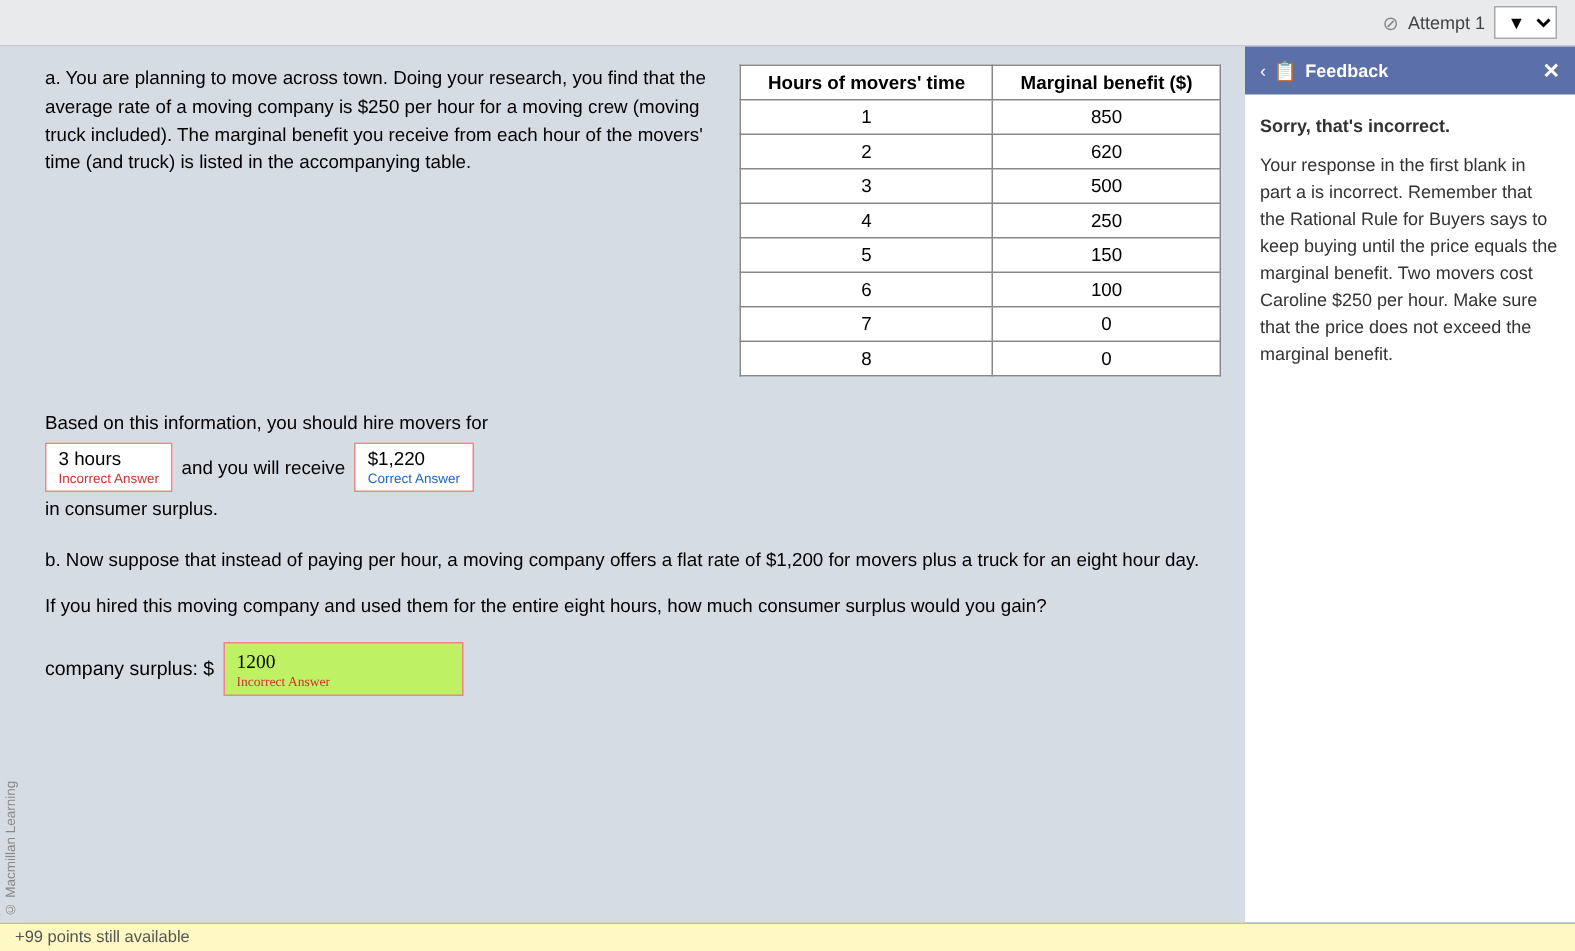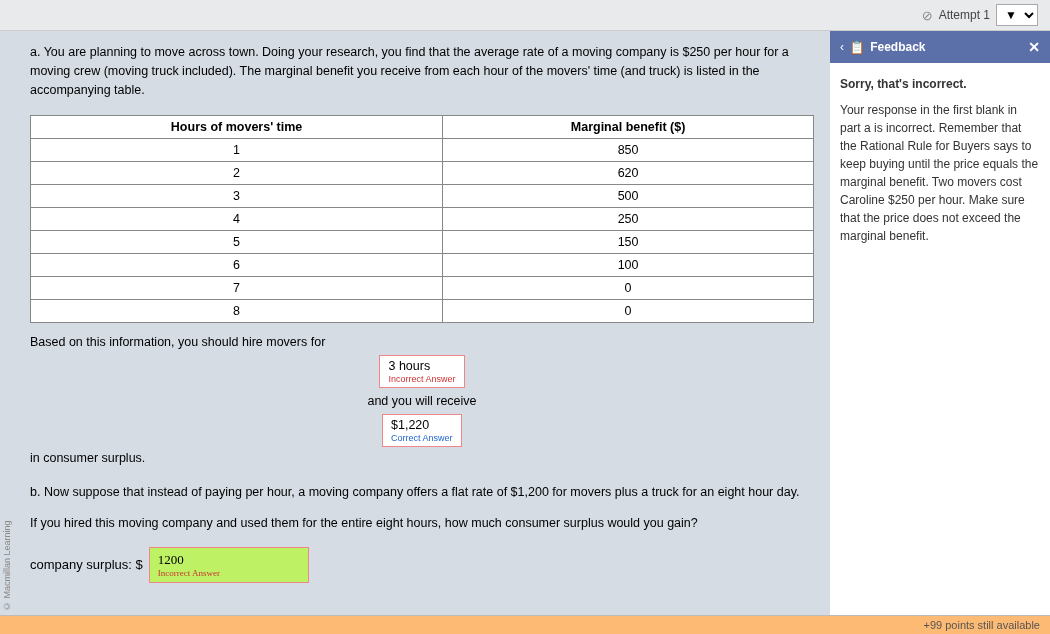--- a/index.html
+++ b/index.html
@@ -76,22 +76,21 @@
 
     .problem-title {
       font-weight: bold;
       font-size: 13px;
       margin-bottom: 10px;
     }
 
     .problem-body-row {
       display: flex;
       gap: 16px;
-      margin-bottom: 12px;
-      flex-direction: column;
+      margin-bottom: 24px;
     }
 
     .problem-text {
       flex: 1;
       font-size: 12.5px;
       line-height: 1.5;
     }
 
     
     .data-table {
@@ -117,21 +116,20 @@
       margin-bottom: 8px;
       font-size: 12.5px;
     }
 
     .hire-row {
       display: flex;
       align-items: center;
       gap: 6px;
       margin-top: 6px;
       flex-wrap: wrap;
-      flex-direction: column;
     }
 
     .answer-box {
       border: 1px solid #e88;
       background: white;
       padding: 3px 8px;
       font-size: 12.5px;
       min-width: 80px;
       position: relative;
     }
@@ -257,26 +255,25 @@
       font-size: 12px;
     }
 
     .feedback-text {
       color: #333;
       font-size: 12px;
       line-height: 1.5;
     }
 
     .bottom-bar {
-      background: #fdba74;
+      background: #fef9c3;
       padding: 3px 10px;
       font-size: 11px;
       color: #555;
       display: flex;
-      justify-content: flex-end;
       border-top: 1px solid #bbb;
     }
   </style>
 </head>
 <body>
 
 <div class="top-bar">
   <div class="attempt-container">
     <span class="attempt-icon">⊘</span>
     <span class="attempt-label">Attempt 1</span>

